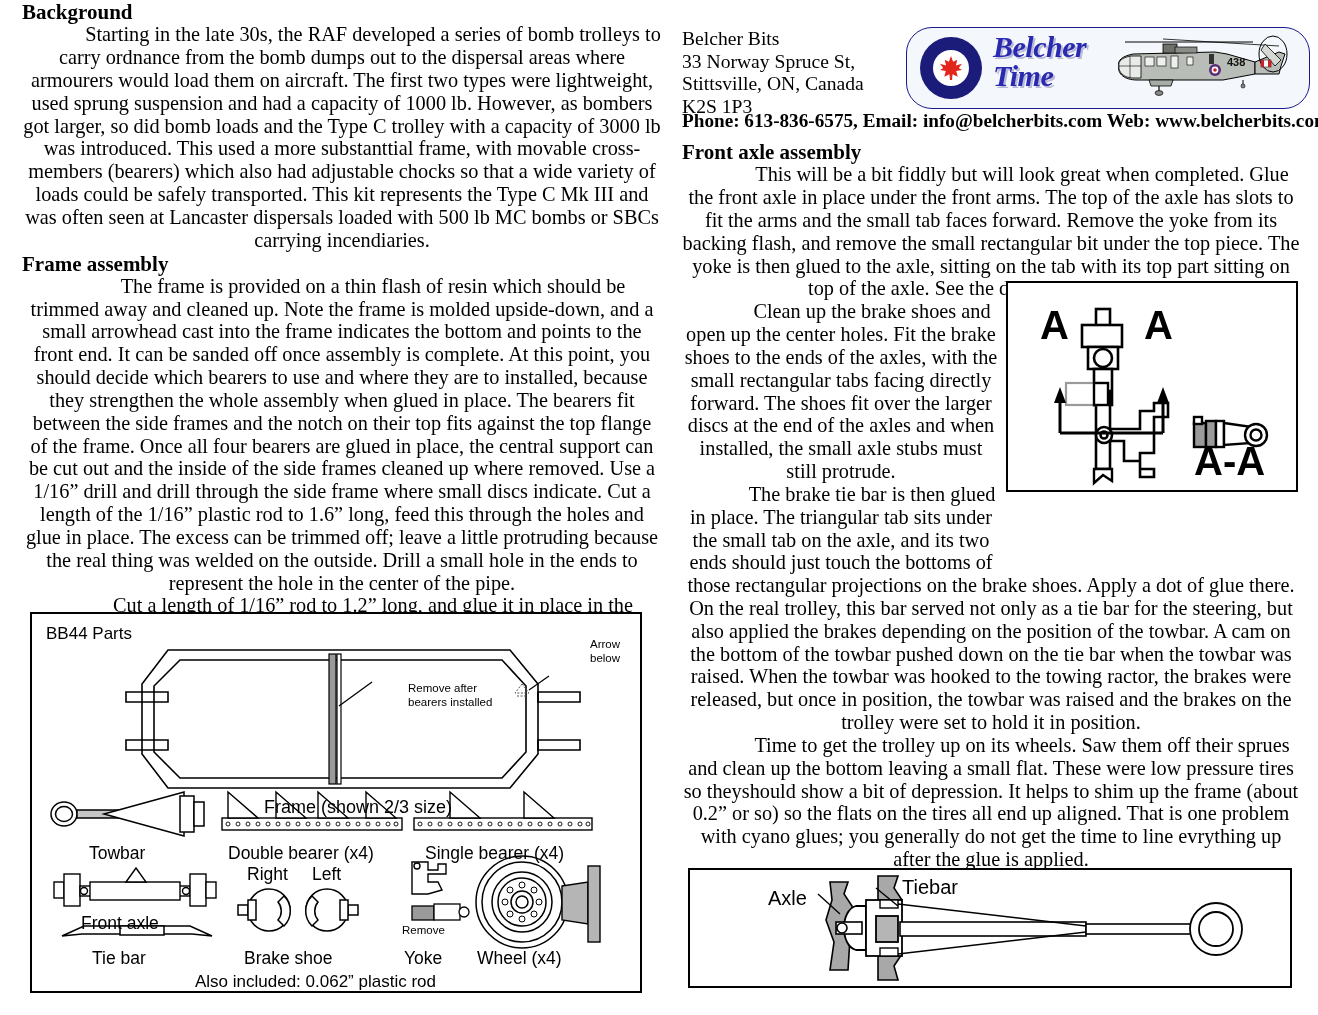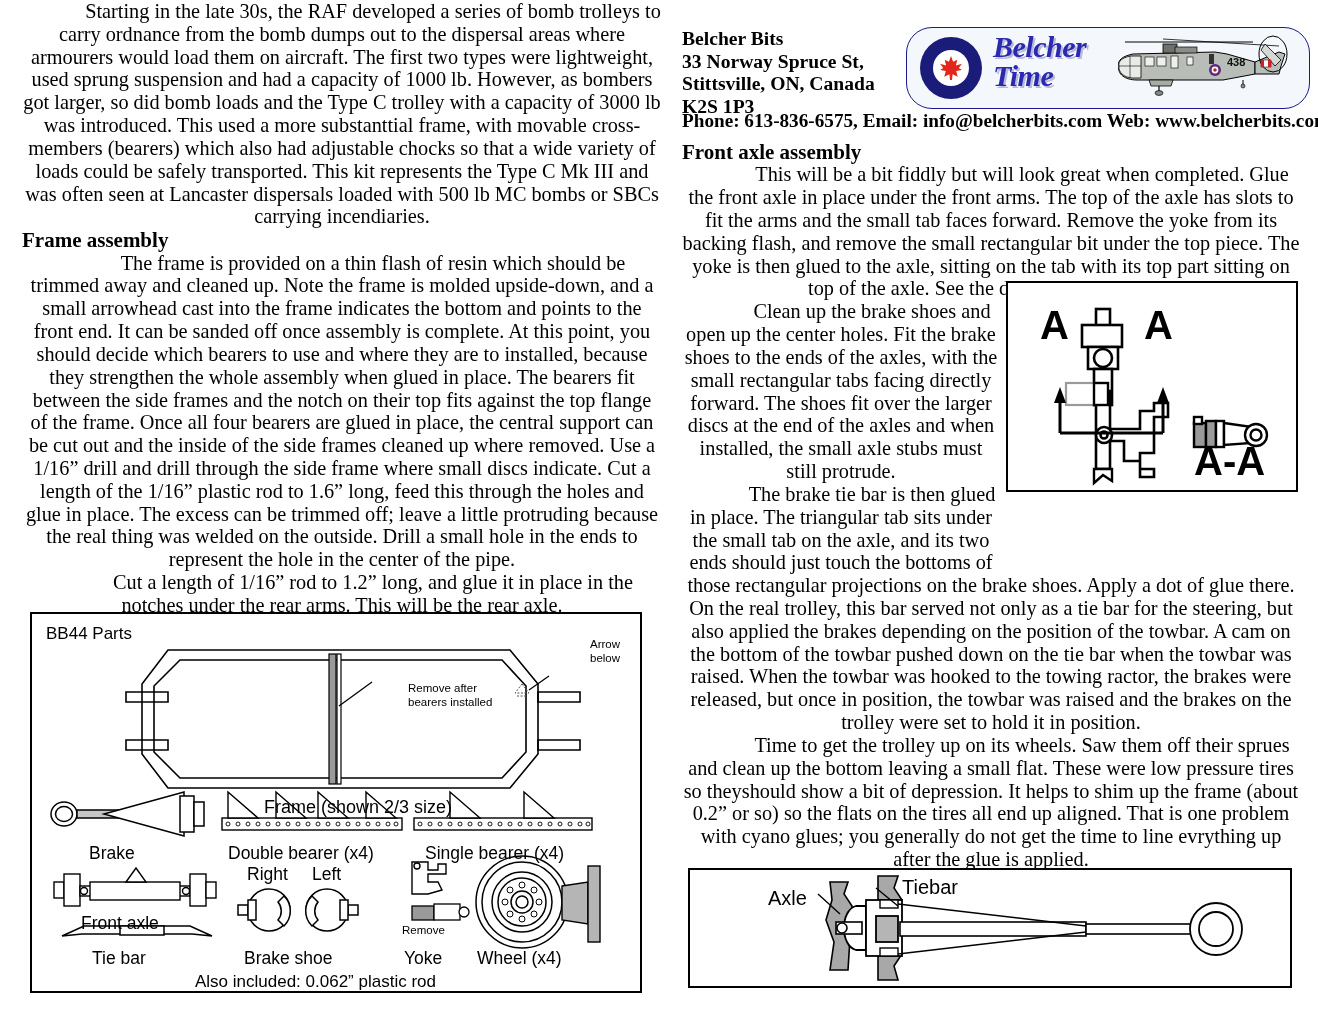--- a/index.html
+++ b/index.html
@@ -57,21 +57,21 @@
   
   .hdr-wrap {
     position: relative;
     margin-top: 28px;
     height: 112px;
   }
   .addr {
     position: absolute;
     left: 0; top: 0;
     font-family: "Liberation Serif", serif;
-    font-weight: bold;
+    font-weight: normal;
     font-size: 19.6px;
     line-height: 1.155;
     white-space: nowrap;
   }
   .contact {
     position: absolute;
     left: 0; top: 82px;
     font-family: "Liberation Serif", serif;
     font-weight: bold;
     font-size: 19.2px;
@@ -152,20 +152,21 @@
   .nosel { user-select: none; }
 </style>
 </head>
 <body>
 
 <div class="page">
 
   <div class="col col-left">
 
 
+    <h2 class="section">Background</h2>
     <p class="body">Starting in the late 30s, the RAF developed a series of bomb trolleys to carry ordnance from the bomb dumps out to the dispersal areas where armourers would load them on aircraft. The first two types were lightweight, used sprung suspension and had a capacity of 1000 lb. However, as bombers got larger, so did bomb loads and the Type C trolley with a capacity of 3000 lb was introduced. This used a more substanttial frame, with movable cross-members (bearers) which also had adjustable chocks so that a wide variety of loads could be safely transported. This kit represents the Type C Mk III and was often seen at Lancaster dispersals loaded with 500 lb MC bombs or SBCs carrying incendiaries.</p>
 
     <h2 class="section">Frame assembly</h2>
     <p class="body">The frame is provided on a thin flash of resin which should be trimmed away and cleaned up. Note the frame is molded upside-down, and a small arrowhead cast into the frame indicates the bottom and points to the front end. It can be sanded off once assembly is complete. At this point, you should decide which bearers to use and where they are to installed, because they strengthen the whole assembly when glued in place. The bearers fit between the side frames and the notch on their top fits against the top flange of the frame. Once all four bearers are glued in place, the central support can be cut out and the inside of the side frames cleaned up where removed. Use a 1/16” drill and drill through the side frame where small discs indicate. Cut a length of the 1/16” plastic rod to 1.6” long, feed this through the holes and glue in place. The excess can be trimmed off; leave a little protruding because the real thing was welded on the outside. Drill a small hole in the ends to represent the hole in the center of the pipe.</p>
     <p class="body">Cut a length of 1/16” rod to 1.2” long, and glue it in place in the notches under the rear arms. This will be the rear axle.</p>
 
   </div>
 
   <div class="col col-right">
 
@@ -412,21 +413,21 @@
       <div>Remove after</div>
       <div>bearers installed</div>
     </div>
     <div class="fig-label small" style="left:518px; top:24px; text-align:center;margin-left:40px;">
       <div>Arrow</div>
       <div>below</div>
     </div>
 
     <div class="fig-label frame-cap" style="left:232px; top:183px;">Frame (shown 2/3 size)</div>
 
-    <div class="fig-label cap" style="left:57px;  top:229px;">Brake</div>
+    <div class="fig-label cap" style="left:57px;  top:229px;">Towbar</div>
     <div class="fig-label cap" style="left:196px; top:229px;">Double bearer (x4)</div>
     <div class="fig-label cap" style="left:393px; top:229px;">Single bearer (x4)</div>
 
     <div class="fig-label cap" style="left:49px;  top:299px;">Front axle</div>
     <div class="fig-label cap" style="left:215px; top:250px;">Right</div>
     <div class="fig-label cap" style="left:280px; top:250px;">Left</div>
 
     <div class="fig-label cap" style="left:60px;  top:334px;">Tie bar</div>
     <div class="fig-label cap" style="left:212px; top:334px;">Brake shoe</div>
     <div class="fig-label cap" style="left:372px; top:334px;">Yoke</div>

